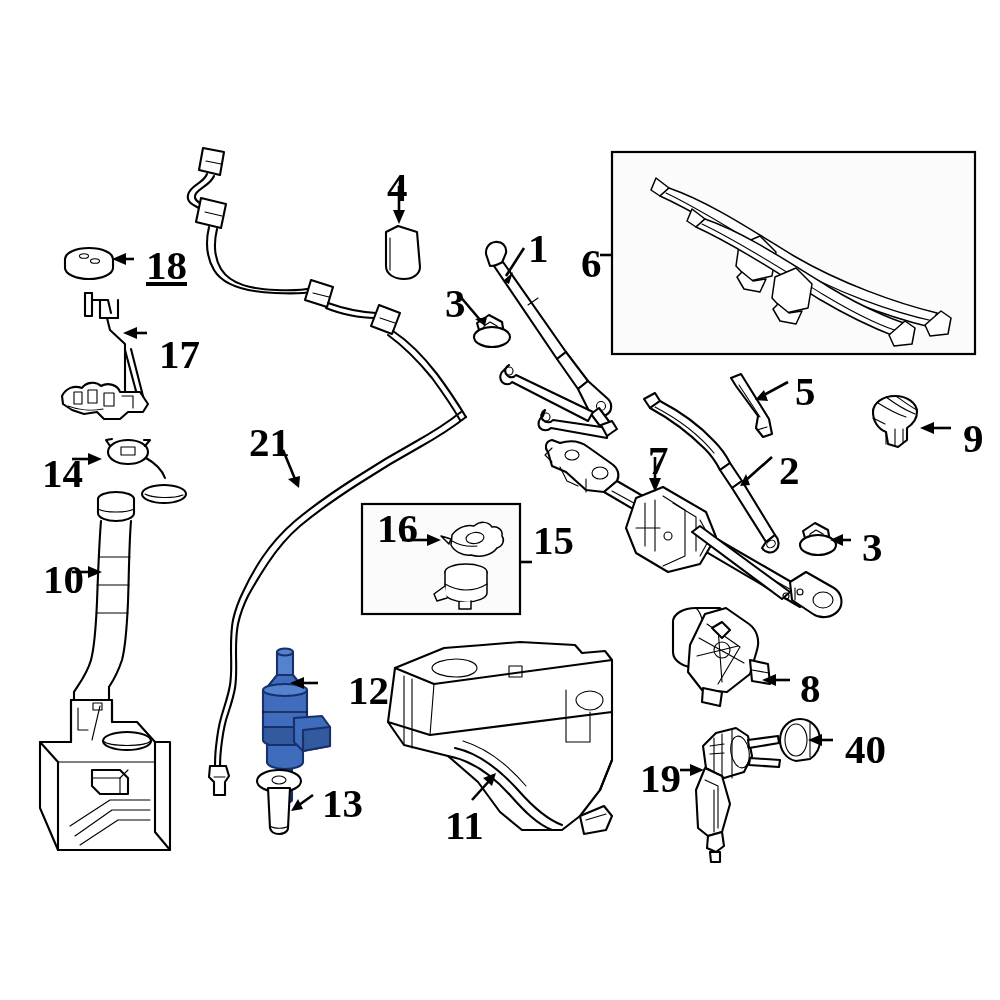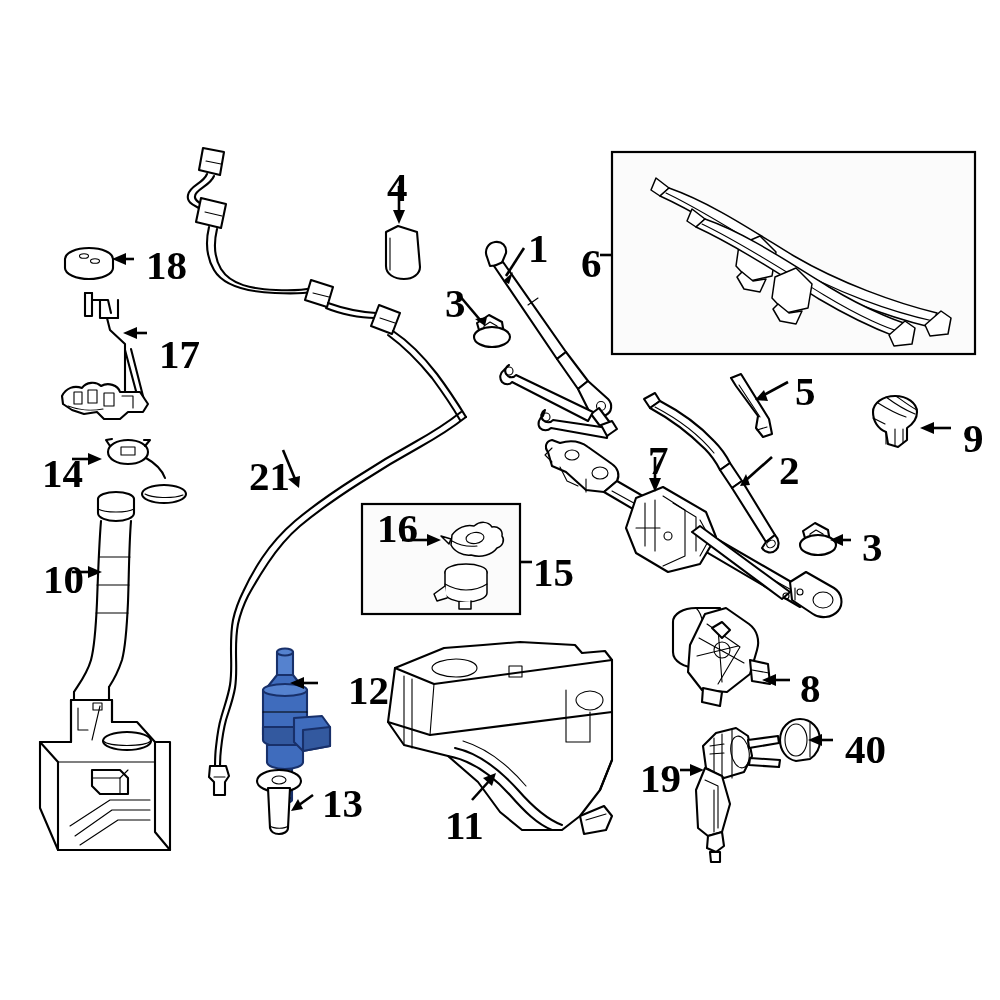--- a/index.html
+++ b/index.html
@@ -614,21 +614,21 @@
   <div class="callout-label" style="left:795px; top:371px;">5</div>
   <div class="callout-label" style="left:581px; top:243px;">6</div>
   <div class="callout-label" style="left:648px; top:440px;">7</div>
   <div class="callout-label" style="left:800px; top:668px;">8</div>
   <div class="callout-label" style="left:963px; top:418px;">9</div>
   <div class="callout-label" style="left:43px;  top:559px;">10</div>
   <div class="callout-label" style="left:445px; top:805px;font-family:Liberation Serif, serif;">11</div>
   <div class="callout-label" style="left:326px; top:670px;margin-left:22px;">12</div>
   <div class="callout-label" style="left:322px; top:783px;">13</div>
   <div class="callout-label" style="left:42px;  top:446px;margin-top:7px;">14</div>
-  <div class="callout-label" style="left:533px; top:552px;">15</div>
+  <div class="callout-label" style="left:533px; top:520px;">15</div>
   <div class="callout-label" style="left:377px; top:508px;">16</div>
   <div class="callout-label" style="left:159px; top:320px;margin-top:14px;">17</div>
-  <div class="callout-label" style="left:146px; top:245px;">18</div>
+  <div class="callout-label" style="left:146px; top:245px;text-decoration:underline;">18</div>
   <div class="callout-label" style="left:640px; top:758px;">19</div>
   <div class="callout-label" style="left:845px; top:729px;">40</div>
-  <div class="callout-label" style="left:249px; top:456px;">21</div>
+  <div class="callout-label" style="left:249px; top:422px;">21</div>
 
 </div>
 
 </body></html>

